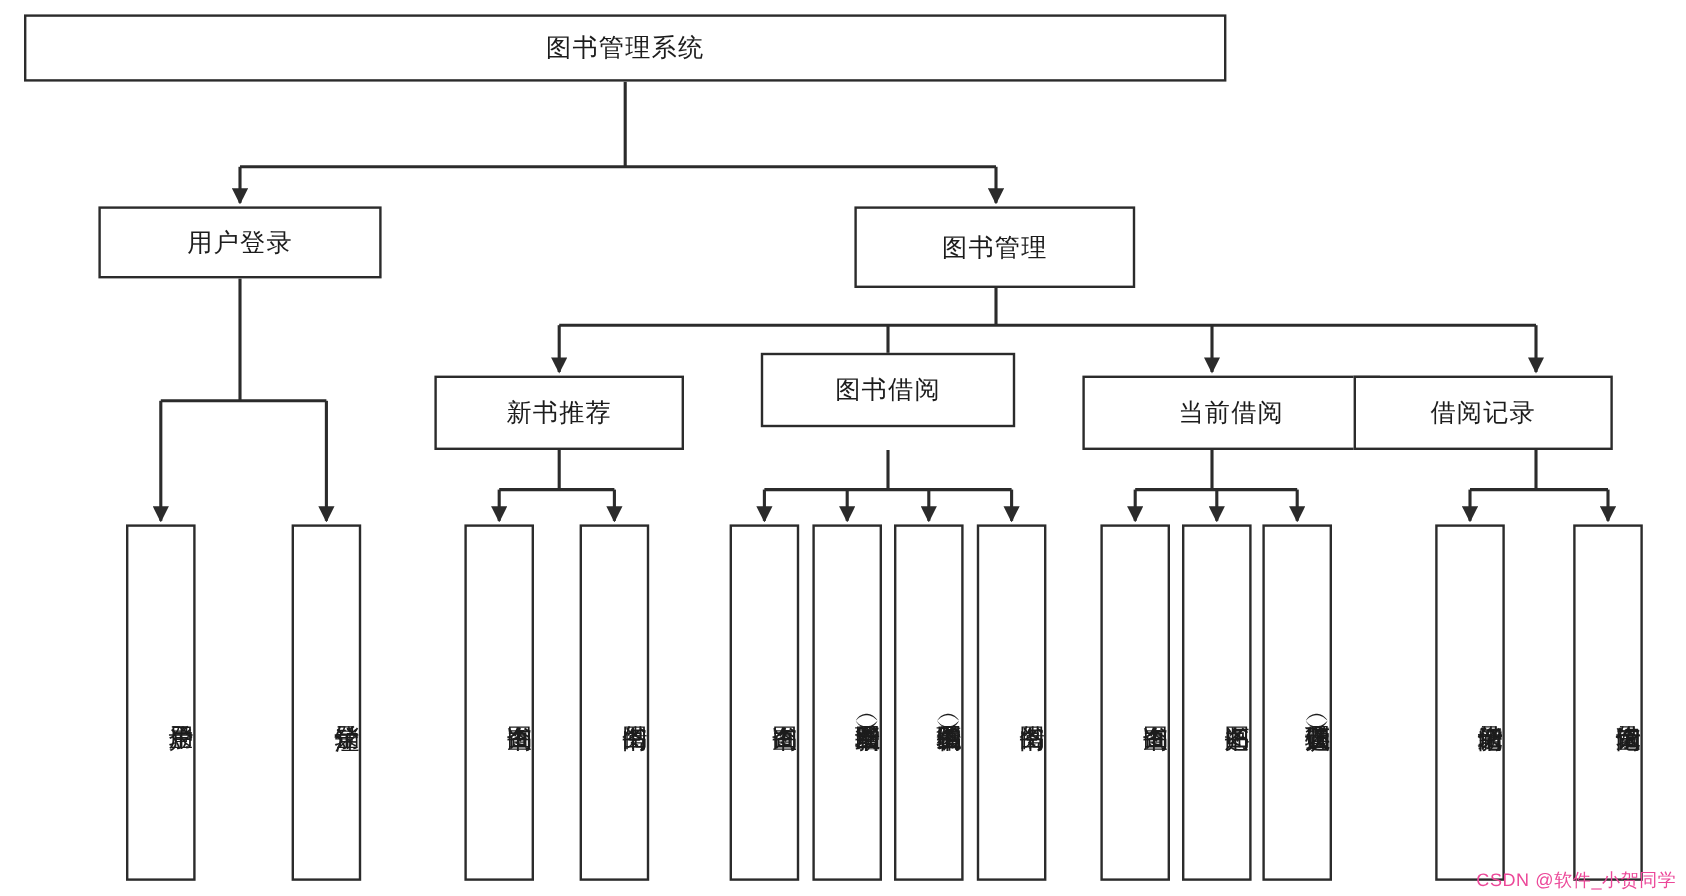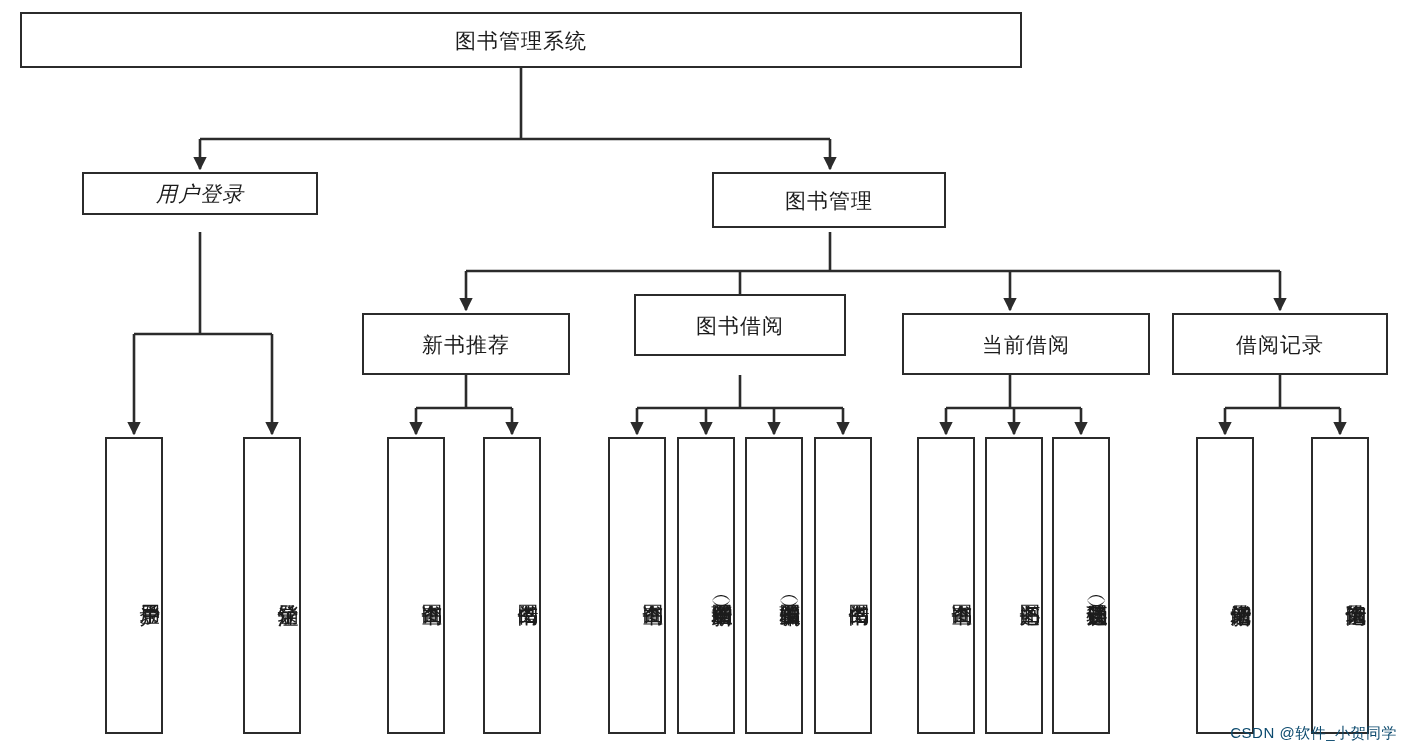--- a/index.html
+++ b/index.html
@@ -54,21 +54,21 @@
   .node.vertical .vlabel {
     writing-mode: vertical-rl;
     text-orientation: upright;
     white-space: nowrap;
   }
   #watermark {
     position: absolute;
     right: 8px;
     bottom: 4px;
     font-size: 15px;
-    color: #0c4a6e;
+    color: #ec4899;
     letter-spacing: 0.5px;
     white-space: nowrap;
     user-select: none;
   }
 </style>
 </head>
 <body>
 
 <div id="diagram">
 
@@ -121,37 +121,37 @@
       <path d="M 1225 408 L 1340 408"></path>
       <path d="M 1225 408 L 1225 434" marker-end="url(#arrow)"></path>
       <path d="M 1340 408 L 1340 434" marker-end="url(#arrow)"></path>
     </g>
   </svg>
 
   <div class="node horizontal" style="left:20px; top:12px; width:1002px; height:56px;">
     <span>图书管理系统</span>
   </div>
 
-  <div class="node horizontal" style="left:82px; top:172px; width:236px; height:43px;font-style:italic;">
+  <div class="node horizontal" style="left:82px; top:172px; width:236px; height:60px;">
     <span>用户登录</span>
   </div>
-  <div class="node horizontal" style="left:712px; top:172px; width:234px; height:56px;">
+  <div class="node horizontal" style="left:712px; top:172px; width:234px; height:68px;">
     <span>图书管理</span>
   </div>
 
   <div class="node horizontal" style="left:362px; top:313px; width:208px; height:62px;justify-content:center;">
     <span>新书推荐</span>
   </div>
   <div class="node horizontal" style="left:634px; top:294px; width:212px; height:62px;">
     <span>图书借阅</span>
   </div>
   <div class="node horizontal" style="left:902px; top:313px; width:248px; height:62px;">
     <span>当前借阅</span>
   </div>
-  <div class="node horizontal" style="left:1172px; top:313px; width:216px; height:62px;">
+  <div class="node horizontal" style="left:1128px; top:313px; width:216px; height:62px;">
     <span>借阅记录</span>
   </div>
 
   <div class="node vertical" style="left:105px; top:437px; width:58px; height:297px;">
     <span class="vlabel">用户登录</span>
   </div>
   <div class="node vertical" style="left:243px; top:437px; width:58px; height:297px;">
     <span class="vlabel">注销登录</span>
   </div>
 

